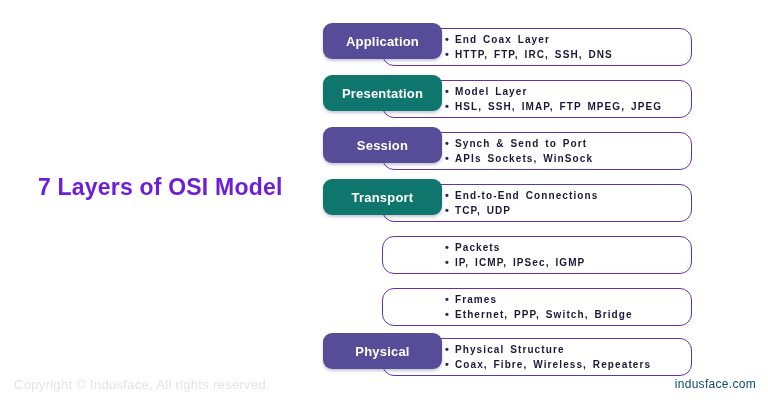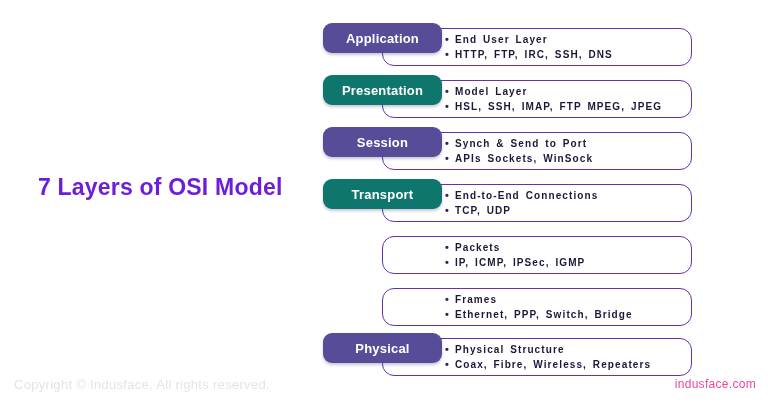--- a/index.html
+++ b/index.html
@@ -52,21 +52,21 @@
     align-items:center;
   }
   .detail-line .bullet{
     font-size:11px;
     margin-right:5px;
     color:#2A2350;
   }
   .layer-pill{
     position:absolute;
     left:0;top:0;
-    width:119px;height:30px;
+    width:119px;height:36px;
     border-radius:9px;
     display:flex;
     align-items:center;
     justify-content:center;
     color:#ffffff;
     font-size:13px;
     font-weight:700;
     letter-spacing:0.2px;
     z-index:2;
     box-shadow:0 2px 3px rgba(40,30,90,0.25);
@@ -80,36 +80,36 @@
     font-weight:400;
     color:#E4E4E8;
     letter-spacing:0.3px;
     margin-top:33px;
   }
   .footer-right{
     position:absolute;
     right:12px;bottom:11px;
     font-size:12px;
     font-weight:400;
-    color:#ec4899;
+    color:#0c4a6e;
     letter-spacing:0.3px;
   }
 </style>
 </head>
 <body>
 
 <div class="canvas">
 
   <div class="main-title">7 Layers of OSI Model</div>
 
   <div class="layer-row" style="top:23px">
     <div class="detail-box">
       <div class="detail-line">
           <span class="bullet">•</span>
-          <span>End User Layer</span>
+          <span>End Coax Layer</span>
         </div>
       <div class="detail-line">
           <span class="bullet">•</span>
           <span>HTTP, FTP, IRC, SSH, DNS</span>
         </div>
     </div>
     <div class="layer-pill pill--purple">Application</div>
   </div>
 
   <div class="layer-row" style="top:75px">

